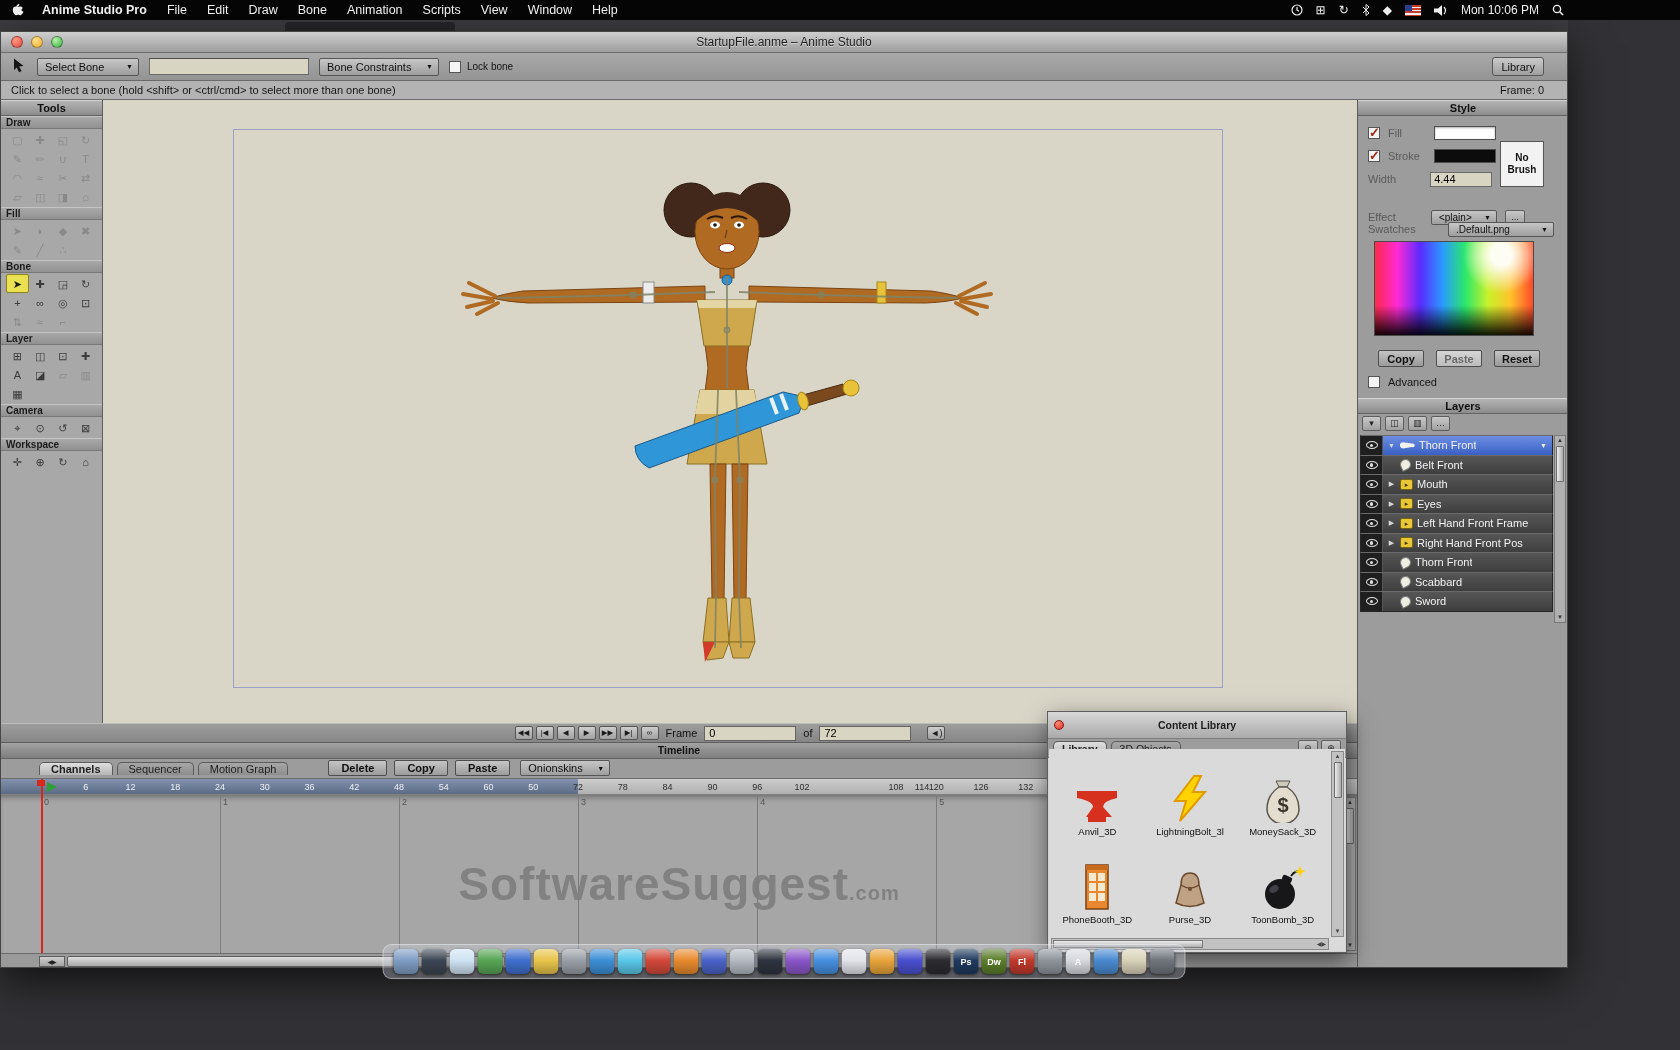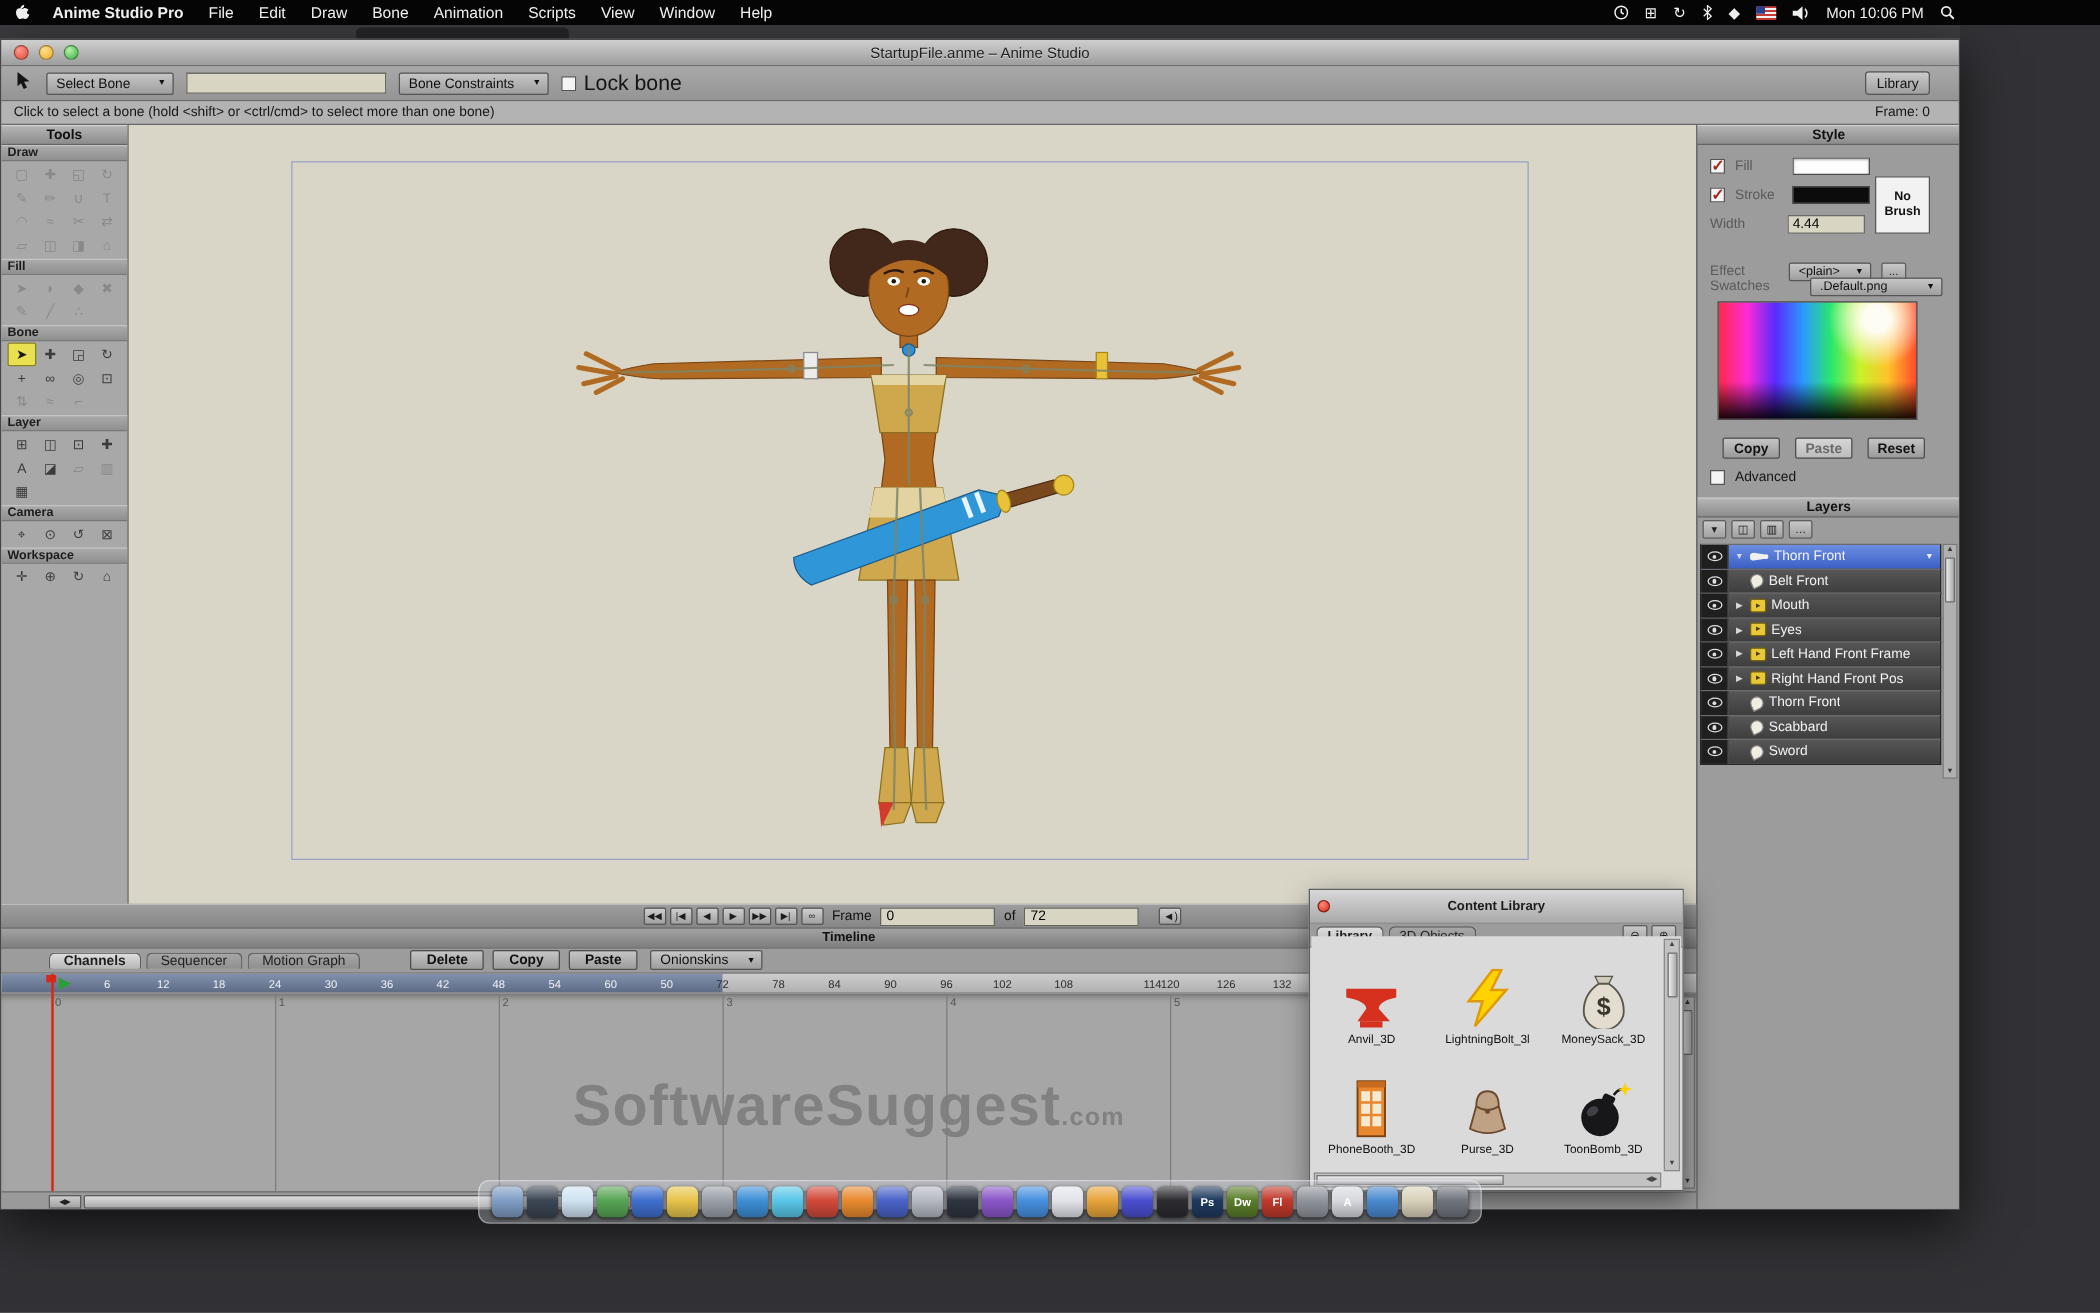--- a/index.html
+++ b/index.html
@@ -33,21 +33,21 @@
 
   
   #toolbar{position:absolute;left:0;top:21px;width:100%;height:28px;background:linear-gradient(#a9a9a9,#949494);border-bottom:1px solid #6a6a6a;display:flex;align-items:center;gap:10px;padding-left:10px;}
   .dd{height:18px;background:linear-gradient(#c6c6c6,#9e9e9e);border:1px solid #565656;border-radius:2px;display:flex;align-items:center;font-size:11px;color:#101010;padding:0 5px 0 7px;gap:8px;cursor:pointer;}
   .dd .dda{font-size:7px;margin-left:auto;}
   #dd-tool{width:102px;}
   #dd-constraints{width:120px;}
   #tb-input{width:160px;height:17px;background:#d9d5c3;border:1px solid #6a6a6a;border-top-color:#4e4e4e;font-size:11px;padding:0 4px;font-family:"Liberation Sans",sans-serif;}
   .cb{width:12px;height:12px;background:#f4f4f4;border:1px solid #555;display:inline-block;position:relative;flex:none;cursor:pointer;}
   .cb.checked::after{content:"✓";position:absolute;left:0;top:-3px;font-size:13px;font-weight:bold;color:#a32a1a;}
-  .cb-label{font-size:17px;color:#141414;margin-left:-4px;}
+  .cb-label{font-size:10px;color:#141414;margin-left:-4px;}
   #btn-library{position:absolute;right:23px;top:4px;height:19px;padding:0 8px;font-size:11px;background:linear-gradient(#cacaca,#9f9f9f);border:1px solid #565656;border-radius:3px;color:#111;cursor:pointer;font-family:"Liberation Sans",sans-serif;}
 
   
   #statusbar{position:absolute;left:0;top:49px;width:100%;height:19px;background:#b3b3b3;border-bottom:1px solid #6a6a6a;display:flex;align-items:center;font-size:11px;color:#161616;padding-left:10px;}
   #status-frame{position:absolute;right:23px;}
 
   
   #tools-panel{position:absolute;left:0;top:68px;width:102px;height:623px;background:#a8a8a8;border-right:1px solid #5f5f5f;overflow:hidden;}
   .panel-header{height:16px;background:linear-gradient(#b4b4b4,#8c8c8c);border-top:1px solid #d2d2d2;border-bottom:1px solid #636363;text-align:center;font-size:11px;font-weight:bold;color:#101010;line-height:15px;}
   .tool-section-label{height:13px;background:linear-gradient(#a9a9a9,#909090);border-top:1px solid #c4c4c4;border-bottom:1px solid #787878;font-size:10px;font-weight:bold;color:#1c1c1c;line-height:12px;padding-left:5px;}
@@ -598,21 +598,21 @@
         <span class="ruler-num dark" style="left: 388.08px;">48</span>
         <span class="ruler-num dark" style="left: 432.84px;">54</span>
         <span class="ruler-num dark" style="left: 477.6px;">60</span>
         <span class="ruler-num dark" style="left: 522.36px;">50</span>
         <span class="ruler-num" style="left: 567.12px;">72</span>
         <span class="ruler-num" style="left: 611.88px;">78</span>
         <span class="ruler-num" style="left: 656.64px;">84</span>
         <span class="ruler-num" style="left: 701.4px;">90</span>
         <span class="ruler-num" style="left: 746.16px;">96</span>
         <span class="ruler-num" style="left: 790.92px;">102</span>
-        <span class="ruler-num" style="left: 840px;">108</span>
+        <span class="ruler-num" style="left: 885px;">108</span>
         <span class="ruler-num" style="left: 911px;">114</span>
         <span class="ruler-num" style="left: 925.2px;">120</span>
         <span class="ruler-num" style="left: 969.96px;">126</span>
         <span class="ruler-num" style="left: 1014.72px;">132</span>
       </div>
     <div id="tracks">
       <div id="watermark">
         <span>SoftwareSuggest</span><span class="suffix">.com</span>
       </div>
       <div id="tracks-vscroll">

